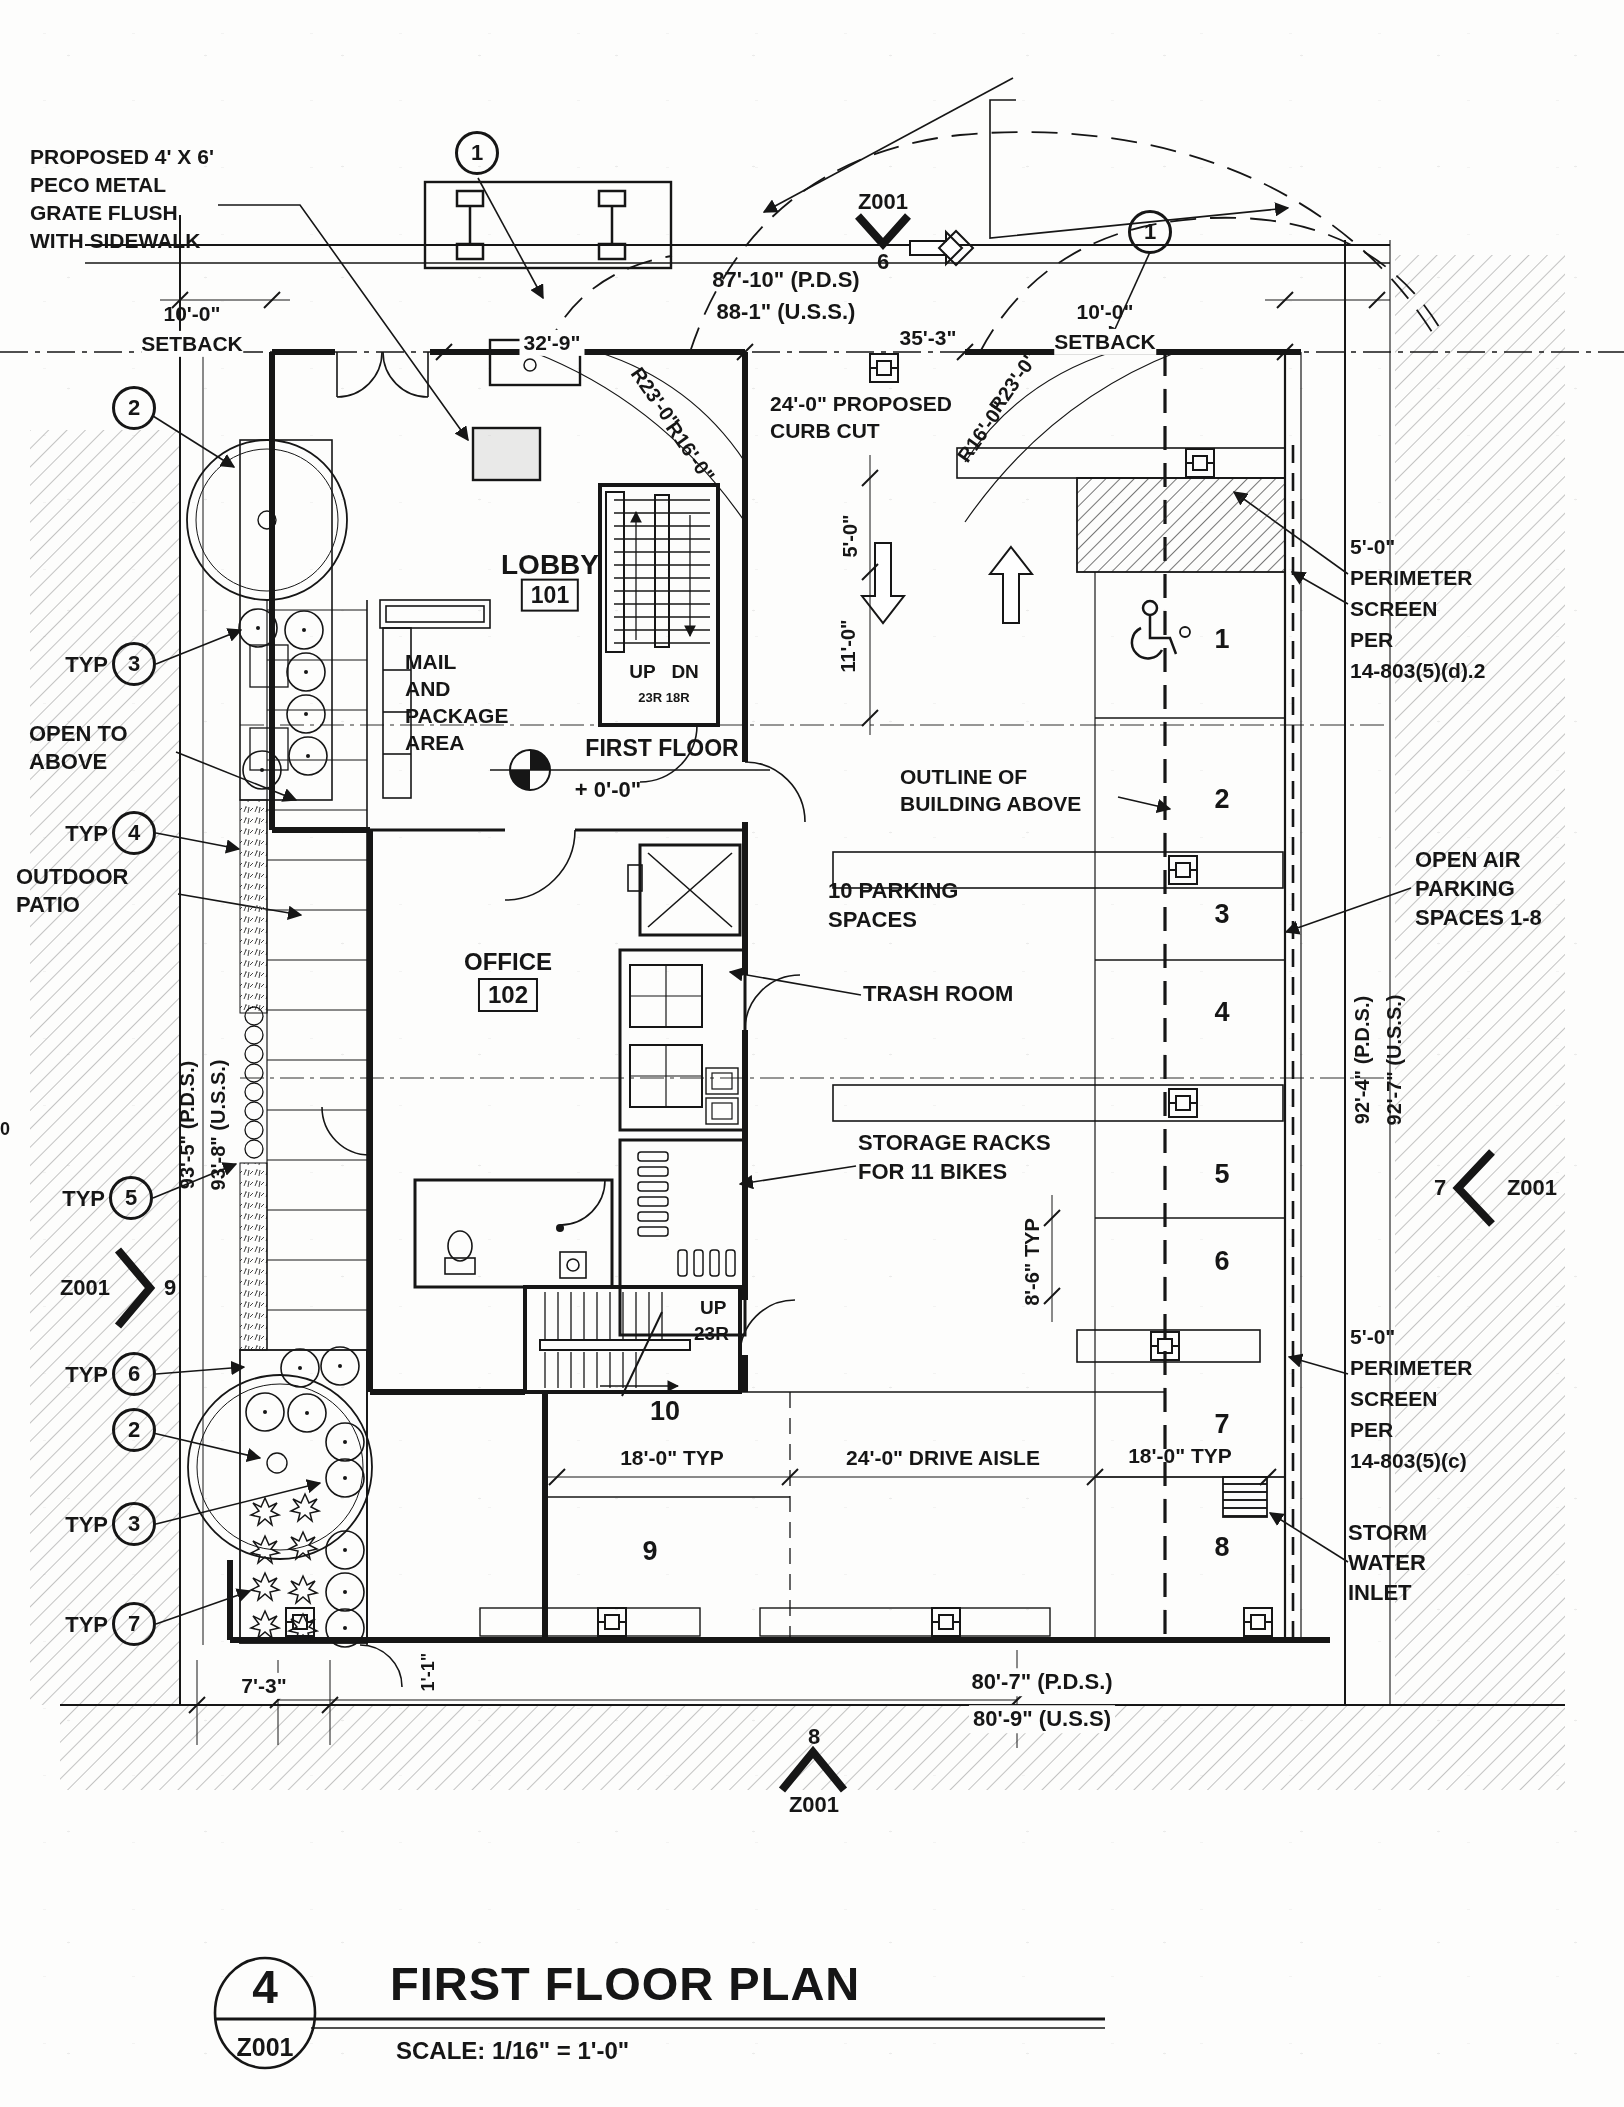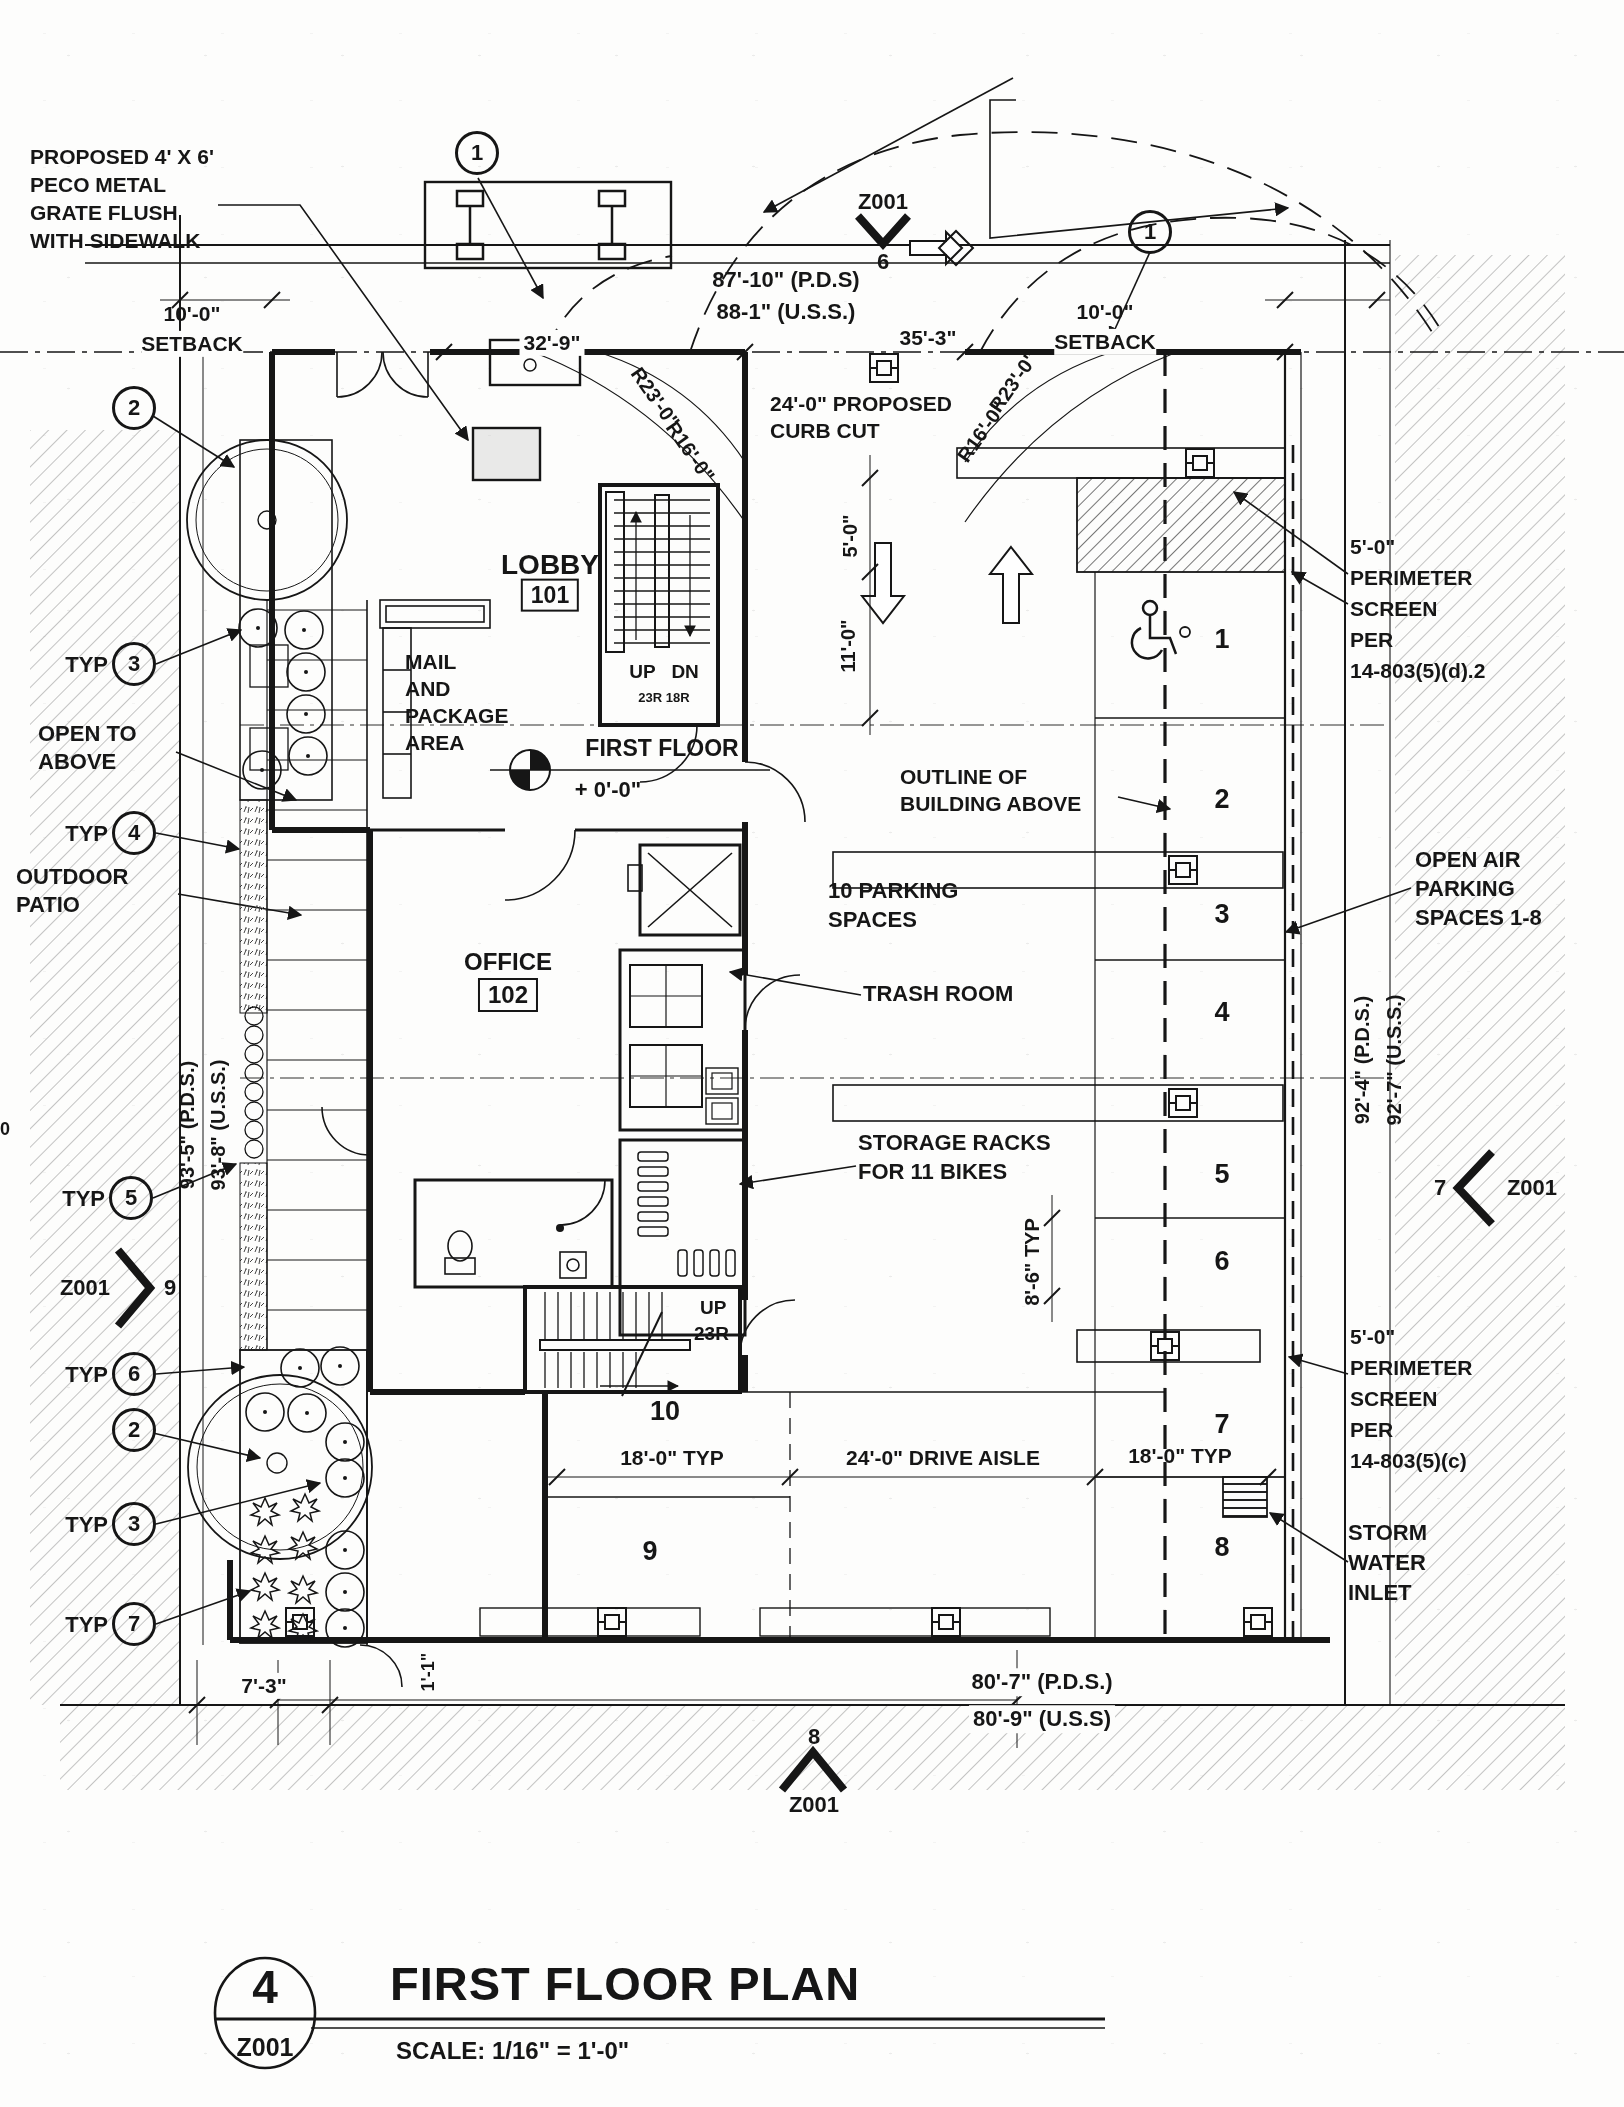--- a/index.html
+++ b/index.html
@@ -498,21 +498,21 @@
 <div class="bub" style="left:134px;top:1524px;">3</div>
 <div class="bub" style="left:134px;top:1624px;">7</div>
 
 <div class="lbl" style="left:42px;top:651px;width:66px;text-align:right;font-size:22px;">TYP</div>
 <div class="lbl" style="left:42px;top:820px;width:66px;text-align:right;font-size:22px;">TYP</div>
 <div class="lbl" style="left:39px;top:1185px;width:66px;text-align:right;font-size:22px;">TYP</div>
 <div class="lbl" style="left:42px;top:1361px;width:66px;text-align:right;font-size:22px;">TYP</div>
 <div class="lbl" style="left:42px;top:1511px;width:66px;text-align:right;font-size:22px;">TYP</div>
 <div class="lbl" style="left:42px;top:1611px;width:66px;text-align:right;font-size:22px;">TYP</div>
 
-<div class="lbl ctr ml" style="left:123px;top:748px;width:170px;font-size:22px;line-height:28px;position:absolute;">OPEN TO
+<div class="lbl ctr ml" style="left:114px;top:748px;width:170px;font-size:22px;line-height:28px;position:absolute;">OPEN TO
 ABOVE</div>
 <div class="lbl ctr ml" style="left:106px;top:891px;width:180px;font-size:22px;line-height:28px;position:absolute;">OUTDOOR
 PATIO</div>
 <div class="lbl r90" style="left:187px;top:1125px;font-size:20px;position:absolute;">93'-5" (P.D.S.)</div>
 <div class="lbl r90" style="left:218px;top:1125px;font-size:20px;position:absolute;">93'-8" (U.S.S.)</div>
 <div class="lbl" style="left:0px;top:1118px;font-size:18px;">0</div>
 
 <div class="lbl ctr nowrap" style="left:550px;top:564px;font-size:28px;position:absolute;">LOBBY</div>
 <div class="lbl ctr box nowrap" style="left:550px;top:595px;font-size:23px;position:absolute;">101</div>
 <div class="lbl ctr ml" style="left:500px;top:702px;width:190px;font-size:21px;line-height:27px;position:absolute;">MAIL

